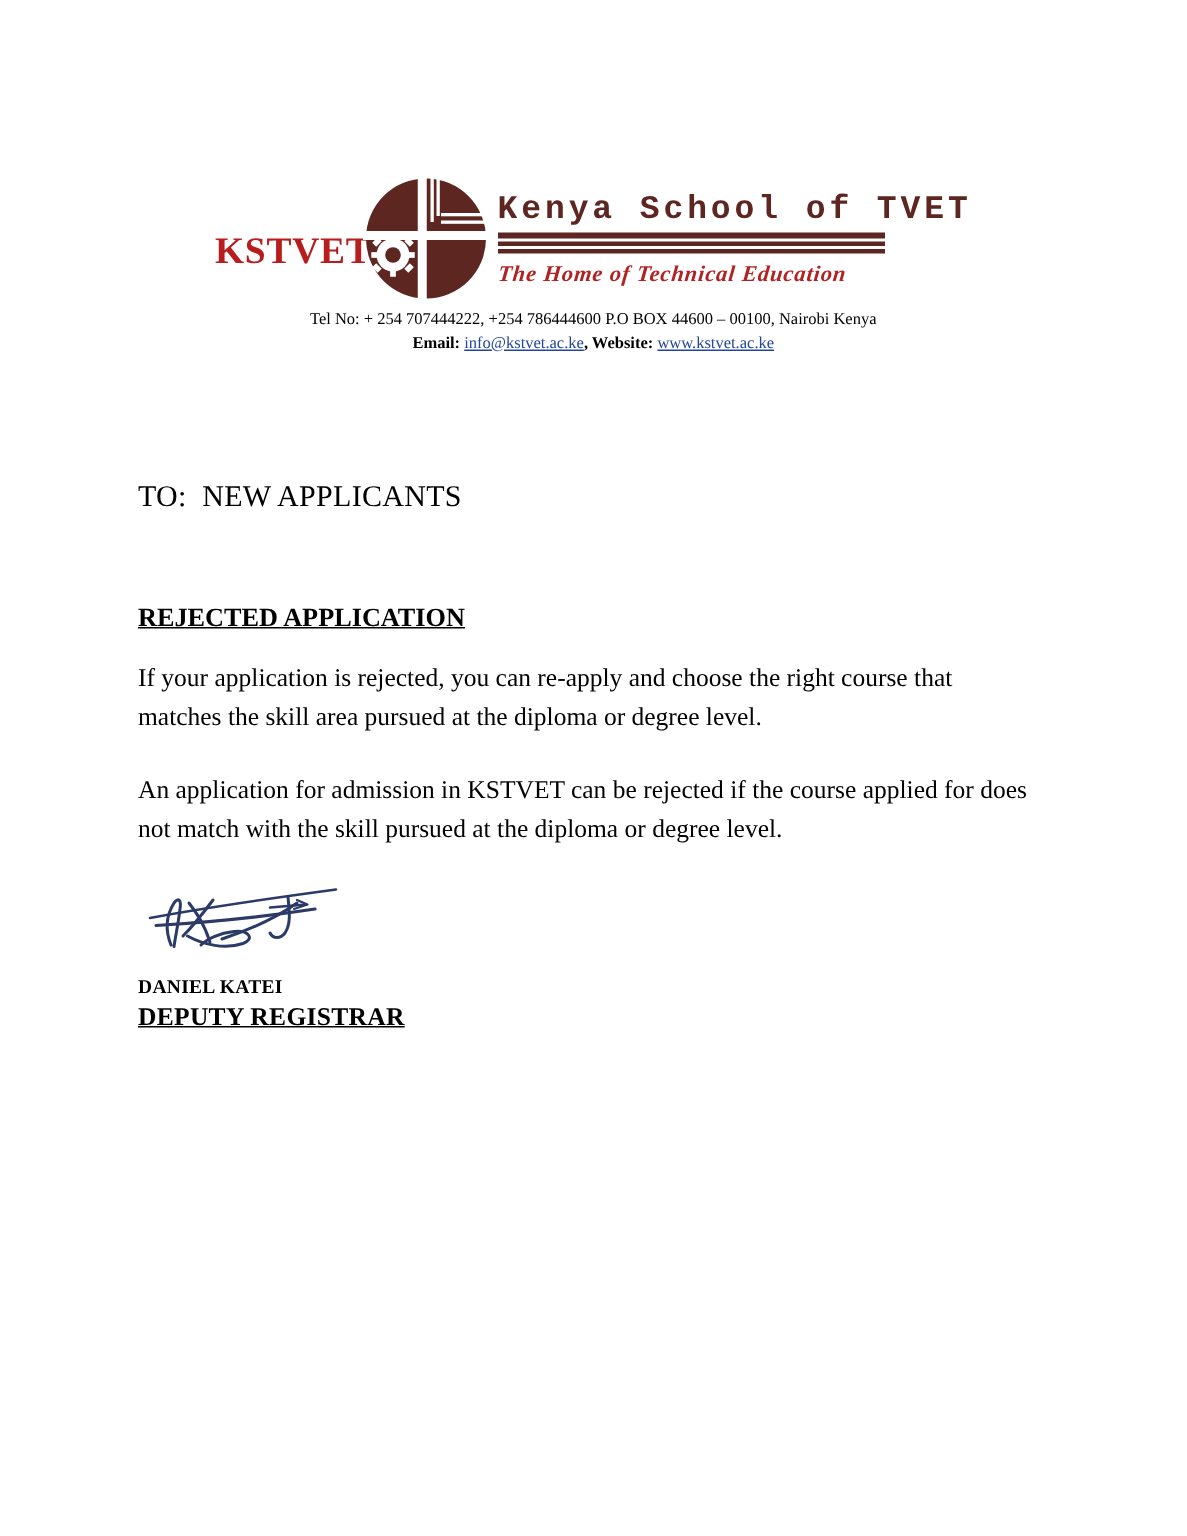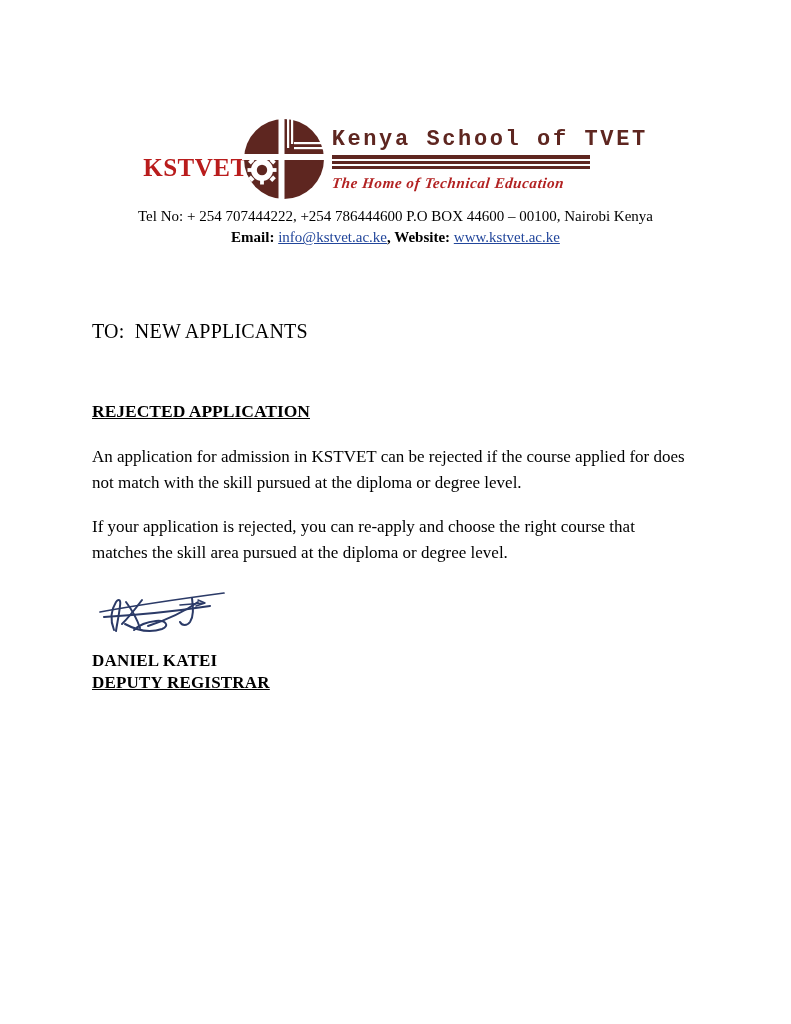--- a/index.html
+++ b/index.html
@@ -83,21 +83,21 @@
     letter-spacing: 0.6px;
     margin-top: 6px;
     white-space: nowrap;
     transform: skewX(-6deg);
     transform-origin: left center;
   }
 
   .contact {
     margin-top: 6px;
     font-family: "Liberation Serif", "DejaVu Serif", serif;
-    font-size: 15px;
+    font-size: 11px;
     line-height: 1.42;
     color: #000000;
   }
   .contact .line2 { font-weight: bold; }
   .contact a {
     color: #22469B;
     text-decoration: underline;
     font-weight: normal;
     margin-top: 33px;
   }
@@ -135,21 +135,21 @@
   
   .sign-area {
     position: absolute;
     left: 92px;
     top: 586px;
     width: 300px;
   }
   .signature-svg { display: block; }
   .sign-name {
     font-weight: bold;
-    font-size: 17px;
+    font-size: 13px;
     letter-spacing: 0.2px;
     margin-top: 14px;
     line-height: 1.28;
   }
   .sign-title {
     font-weight: bold;
     font-size: 17px;
     letter-spacing: 0.2px;
     text-decoration: underline;
     line-height: 1.28;
@@ -219,23 +219,23 @@
   </div>
 
   <div class="body-area">
 
     <p class="to-line">TO:  NEW APPLICANTS</p>
 
     <div class="subject-wrap">
       <h1 class="subject">REJECTED APPLICATION</h1>
     </div>
 
+    <p class="para">If your application is rejected, you can re-apply and choose the right course that matches the skill area pursued at the diploma or degree level.</p>
+
     <p class="para first">An application for admission in KSTVET can be rejected if the course applied for does not match with the skill pursued at the diploma or degree level.</p>
-
-    <p class="para">If your application is rejected, you can re-apply and choose the right course that matches the skill area pursued at the diploma or degree level.</p>
 
   </div>
 
   <div class="sign-area">
 
     <svg class="signature-svg" width="175" height="50" viewBox="0 0 175 50" aria-hidden="true">
       <g fill="none" stroke="#2B3A67" stroke-linecap="round" stroke-linejoin="round">
 
         <path d="M8 26 C 40 20, 80 14, 132 7" stroke-width="1.7"></path>
 

